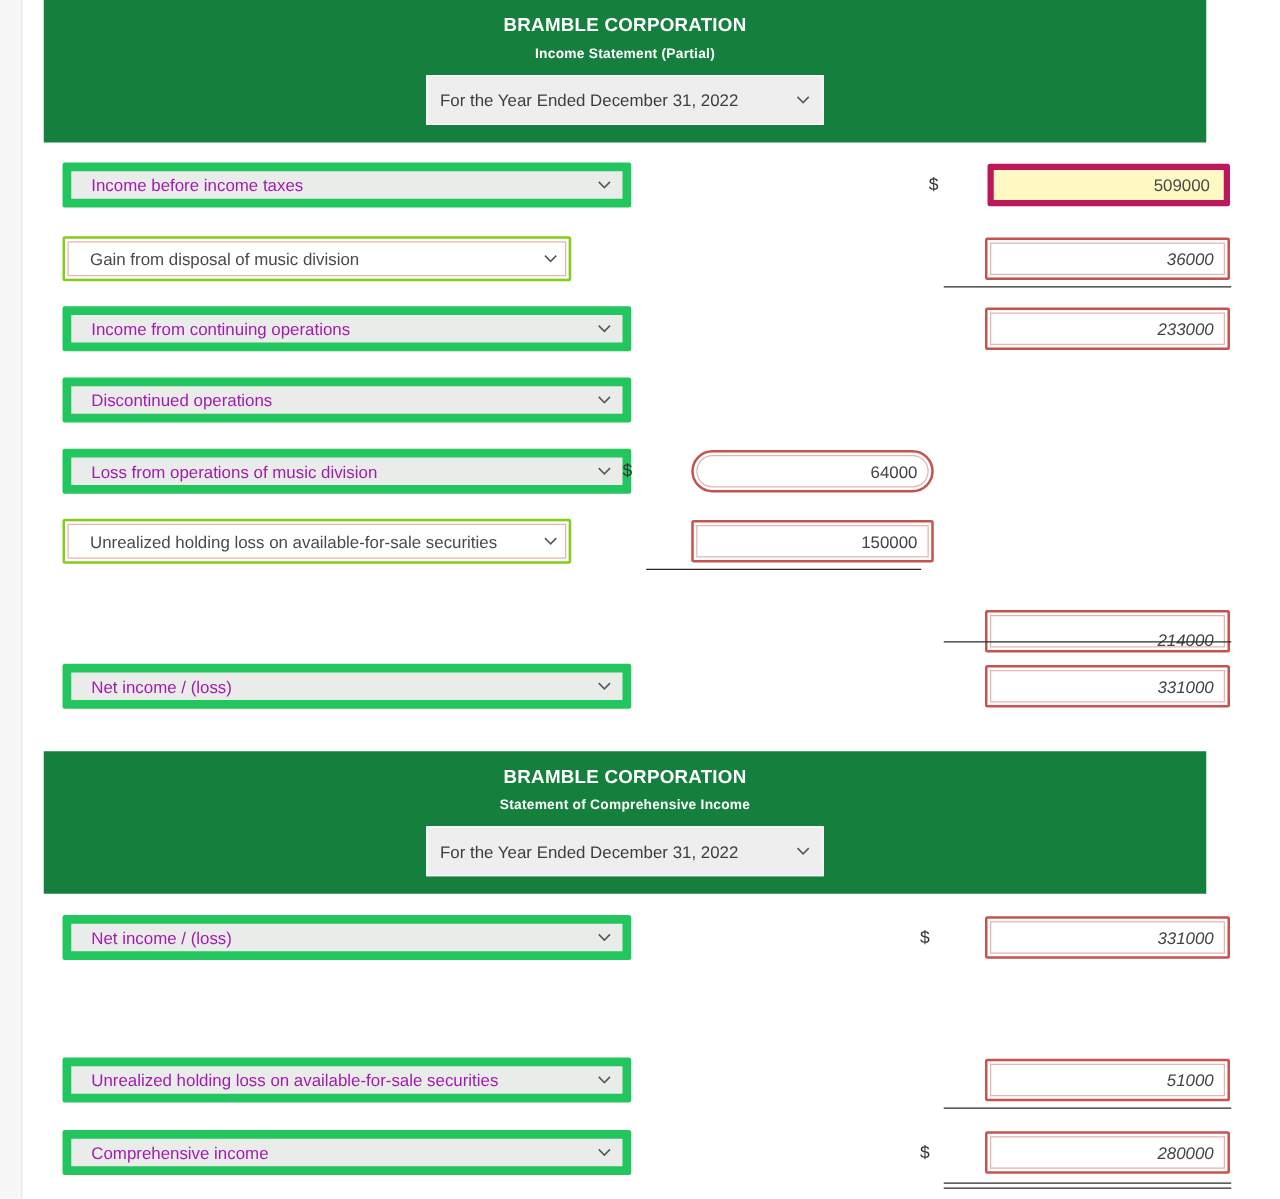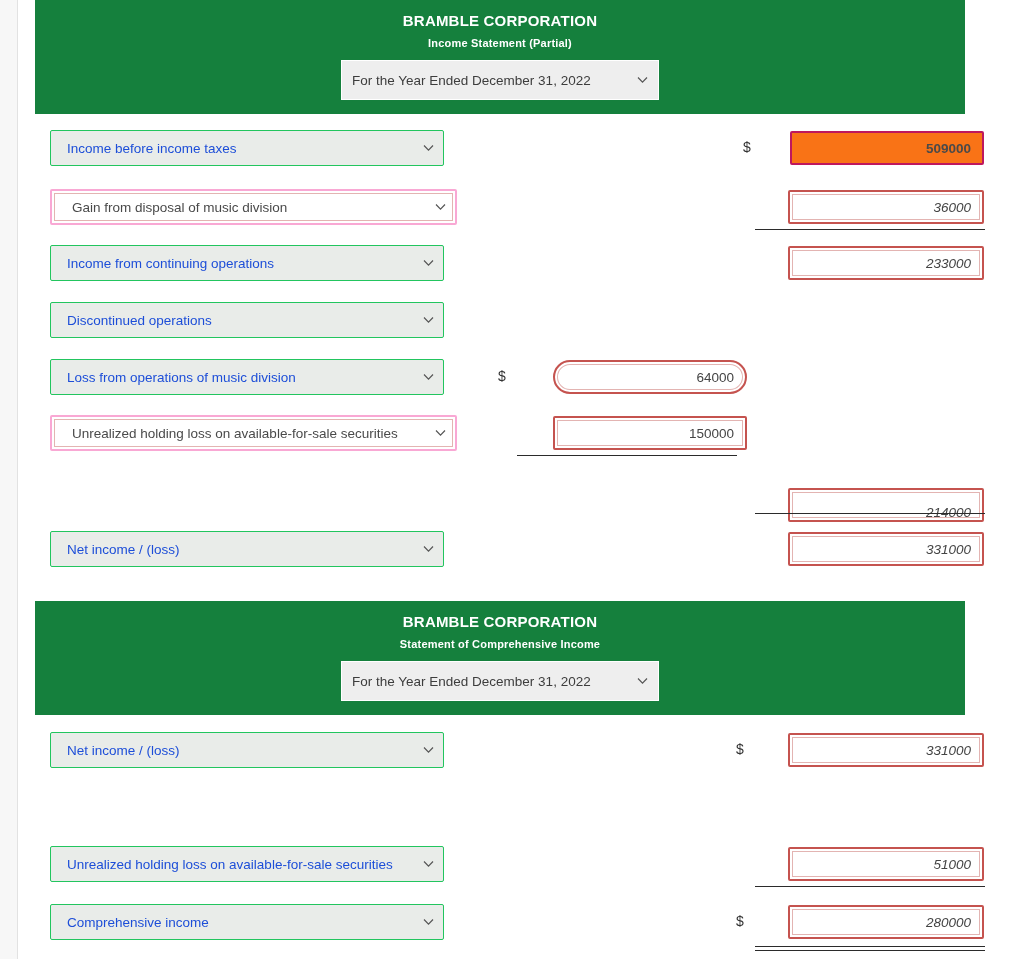--- a/index.html
+++ b/index.html
@@ -92,46 +92,46 @@
     left: 0;
     height: 40px;
     width: 930px;
   }
 
   
   .sel {
     position: absolute;
     left: 15px;
     top: 0;
-    width: 394px;
+    width: 455px;
     height: 36px;
     box-sizing: border-box;
     background: #e9ece9;
-    border: 1px solid #22c55e;
+    border: 7px solid #22c55e;
     border-radius: 2px;
-    color: #1d4ed8;
+    color: #a21caf;
     font-size: 13.5px;
     display: flex;
     align-items: center;
     padding-left: 16px;
     padding-right: 26px;
     cursor: pointer;
     white-space: nowrap;
     overflow: hidden;
   }
   .sel .caret {
     position: absolute;
     right: 9px;
     top: 50%;
     transform: translateY(-50%);
   }
   
   .sel.err {
     background: #ffffff;
-    border: 2px solid #f9a8d4;
+    border: 2px solid #84cc16;
     box-shadow: inset 0 0 0 2px #ffffff, inset 0 0 0 3px #e3b4b2;
     width: 407px;
     padding-left: 20px;
     color: #4a4a4a;
   }
 
   
   .amt {
     position: absolute;
     height: 34px;
@@ -144,25 +144,24 @@
     display: flex;
     align-items: center;
     justify-content: flex-end;
     background: #ffffff;
     border: 2px solid #c5534f;
     box-shadow: inset 0 0 0 2px #ffffff, inset 0 0 0 3px #e3b4b2;
     border-radius: 2px;
     cursor: text;
   }
   .amt.ro {
-    background: #f97316;
-    border: 2px solid #be185d;
+    background: #fef9c3;
+    border: 5px solid #be185d;
     box-shadow: none;
     color: #4a4a4a;
-    font-weight: bold;
   }
   .dollar {
     position: absolute;
     font-size: 14px;
     color: #333;
     line-height: 34px;
   }
 
   
   .col-mid  { left: 518px; width: 194px; }

